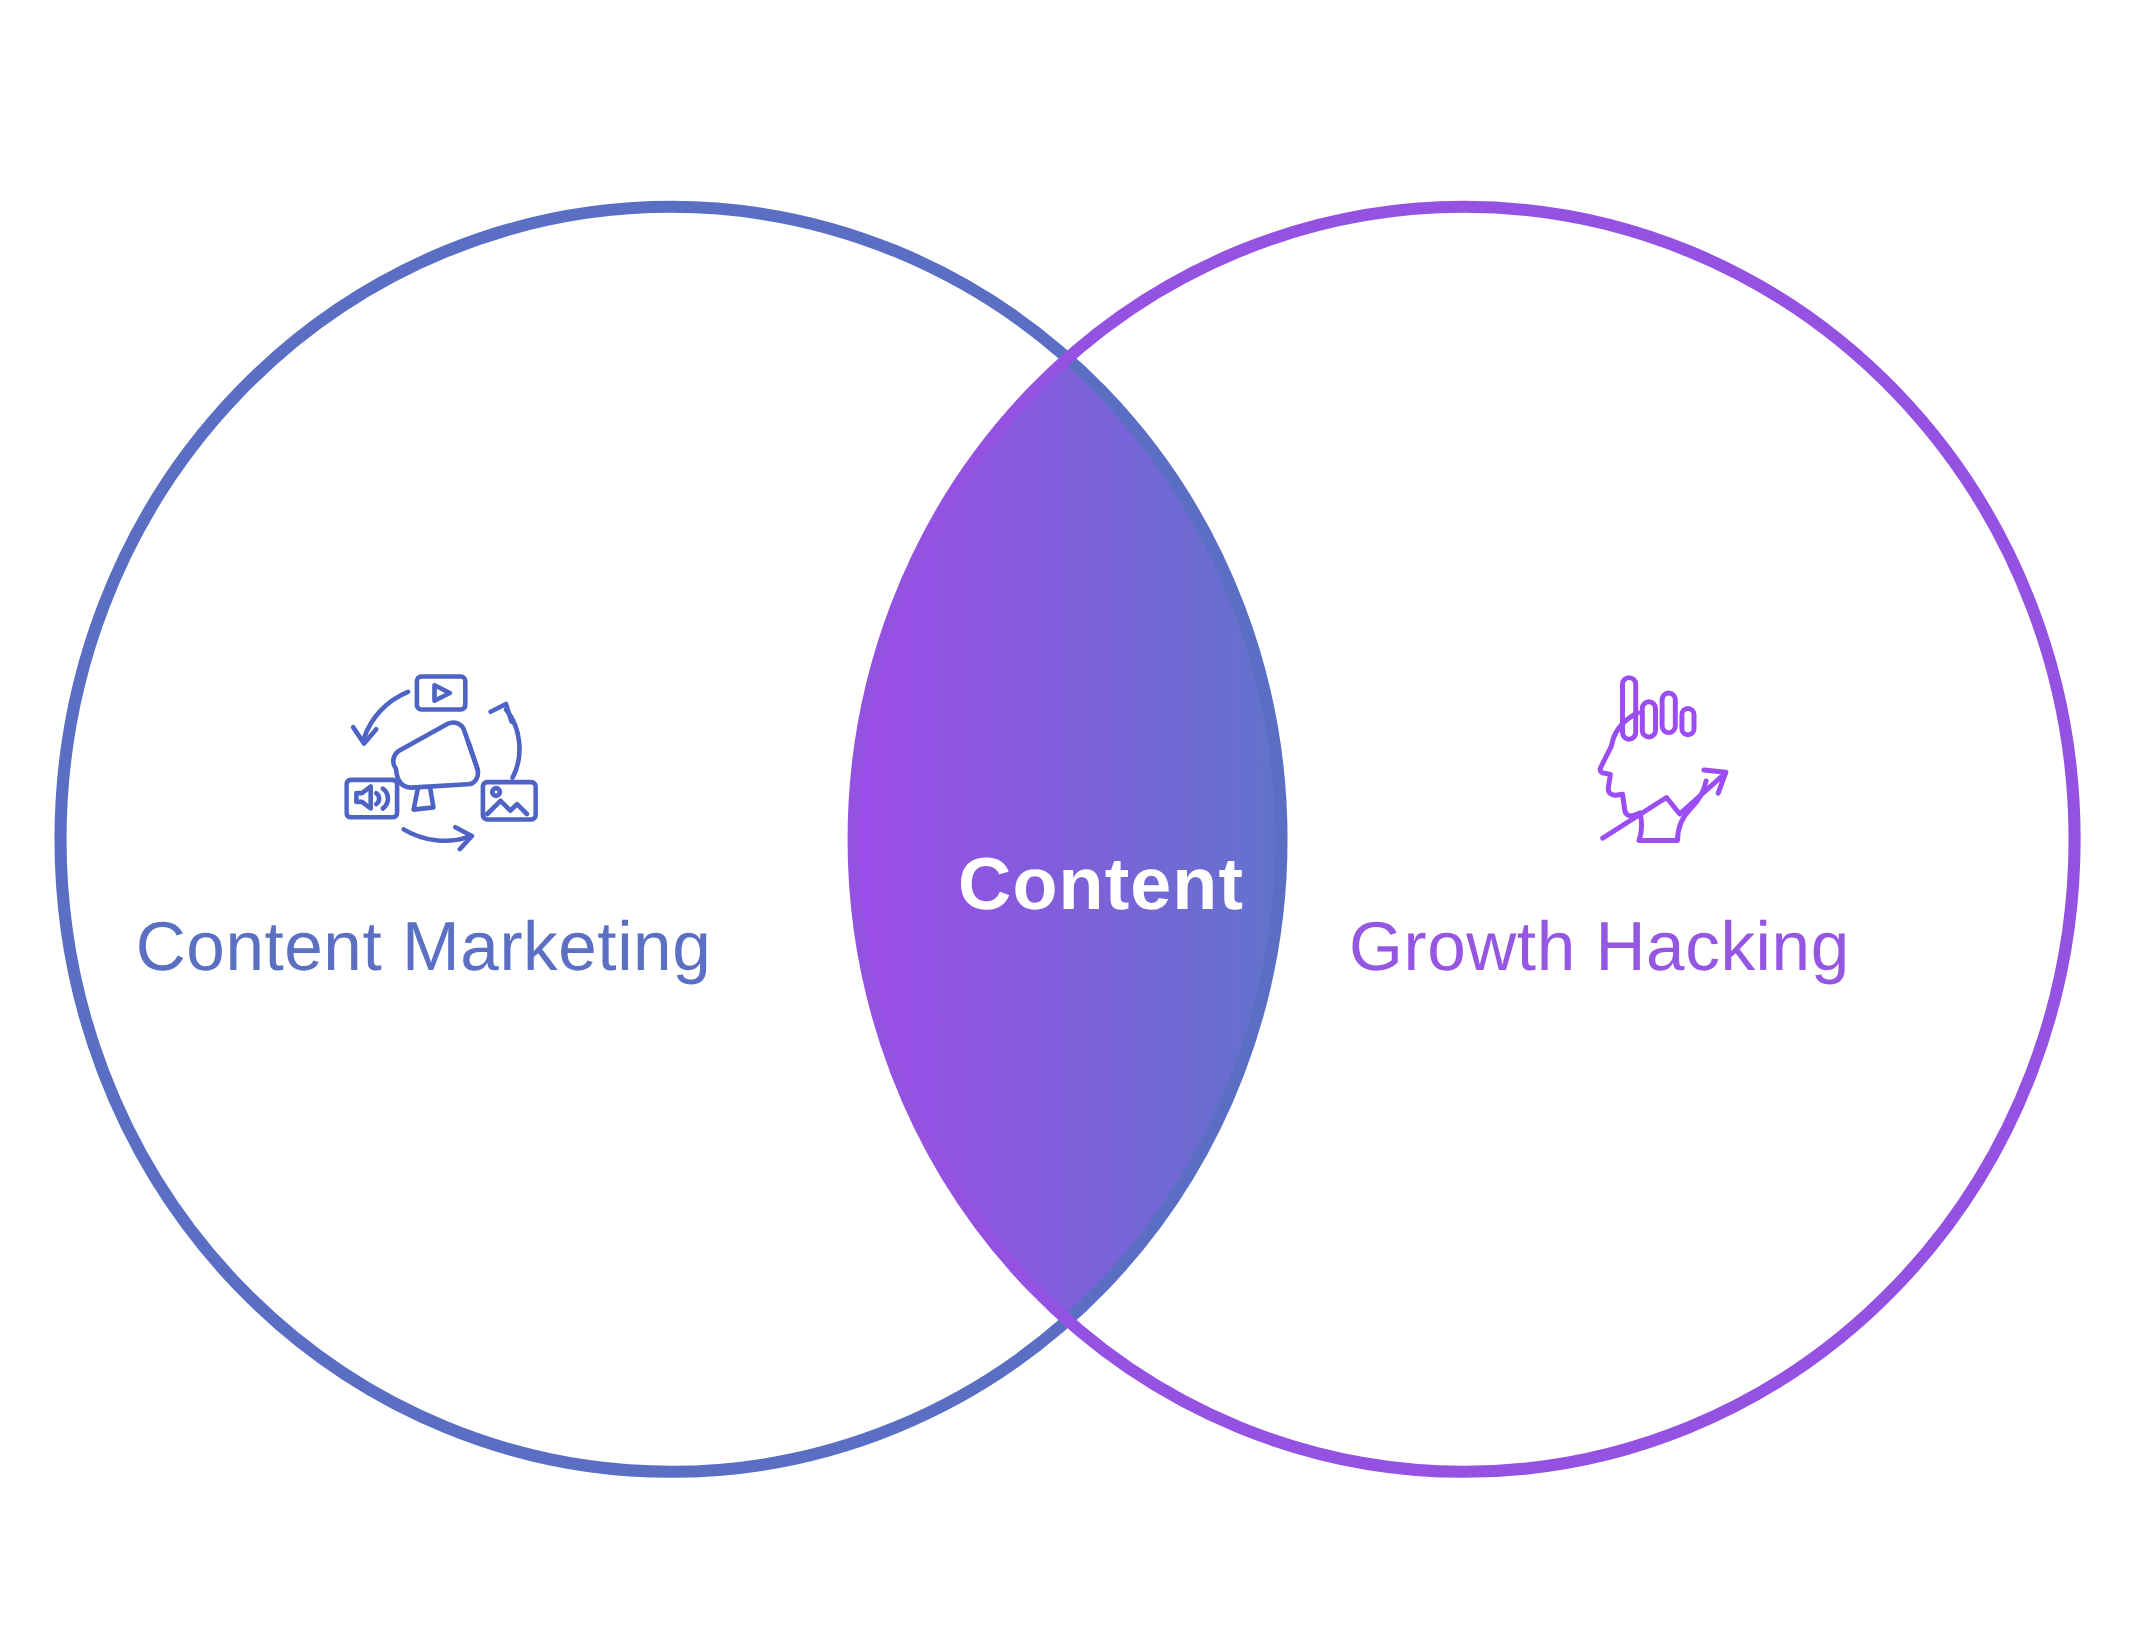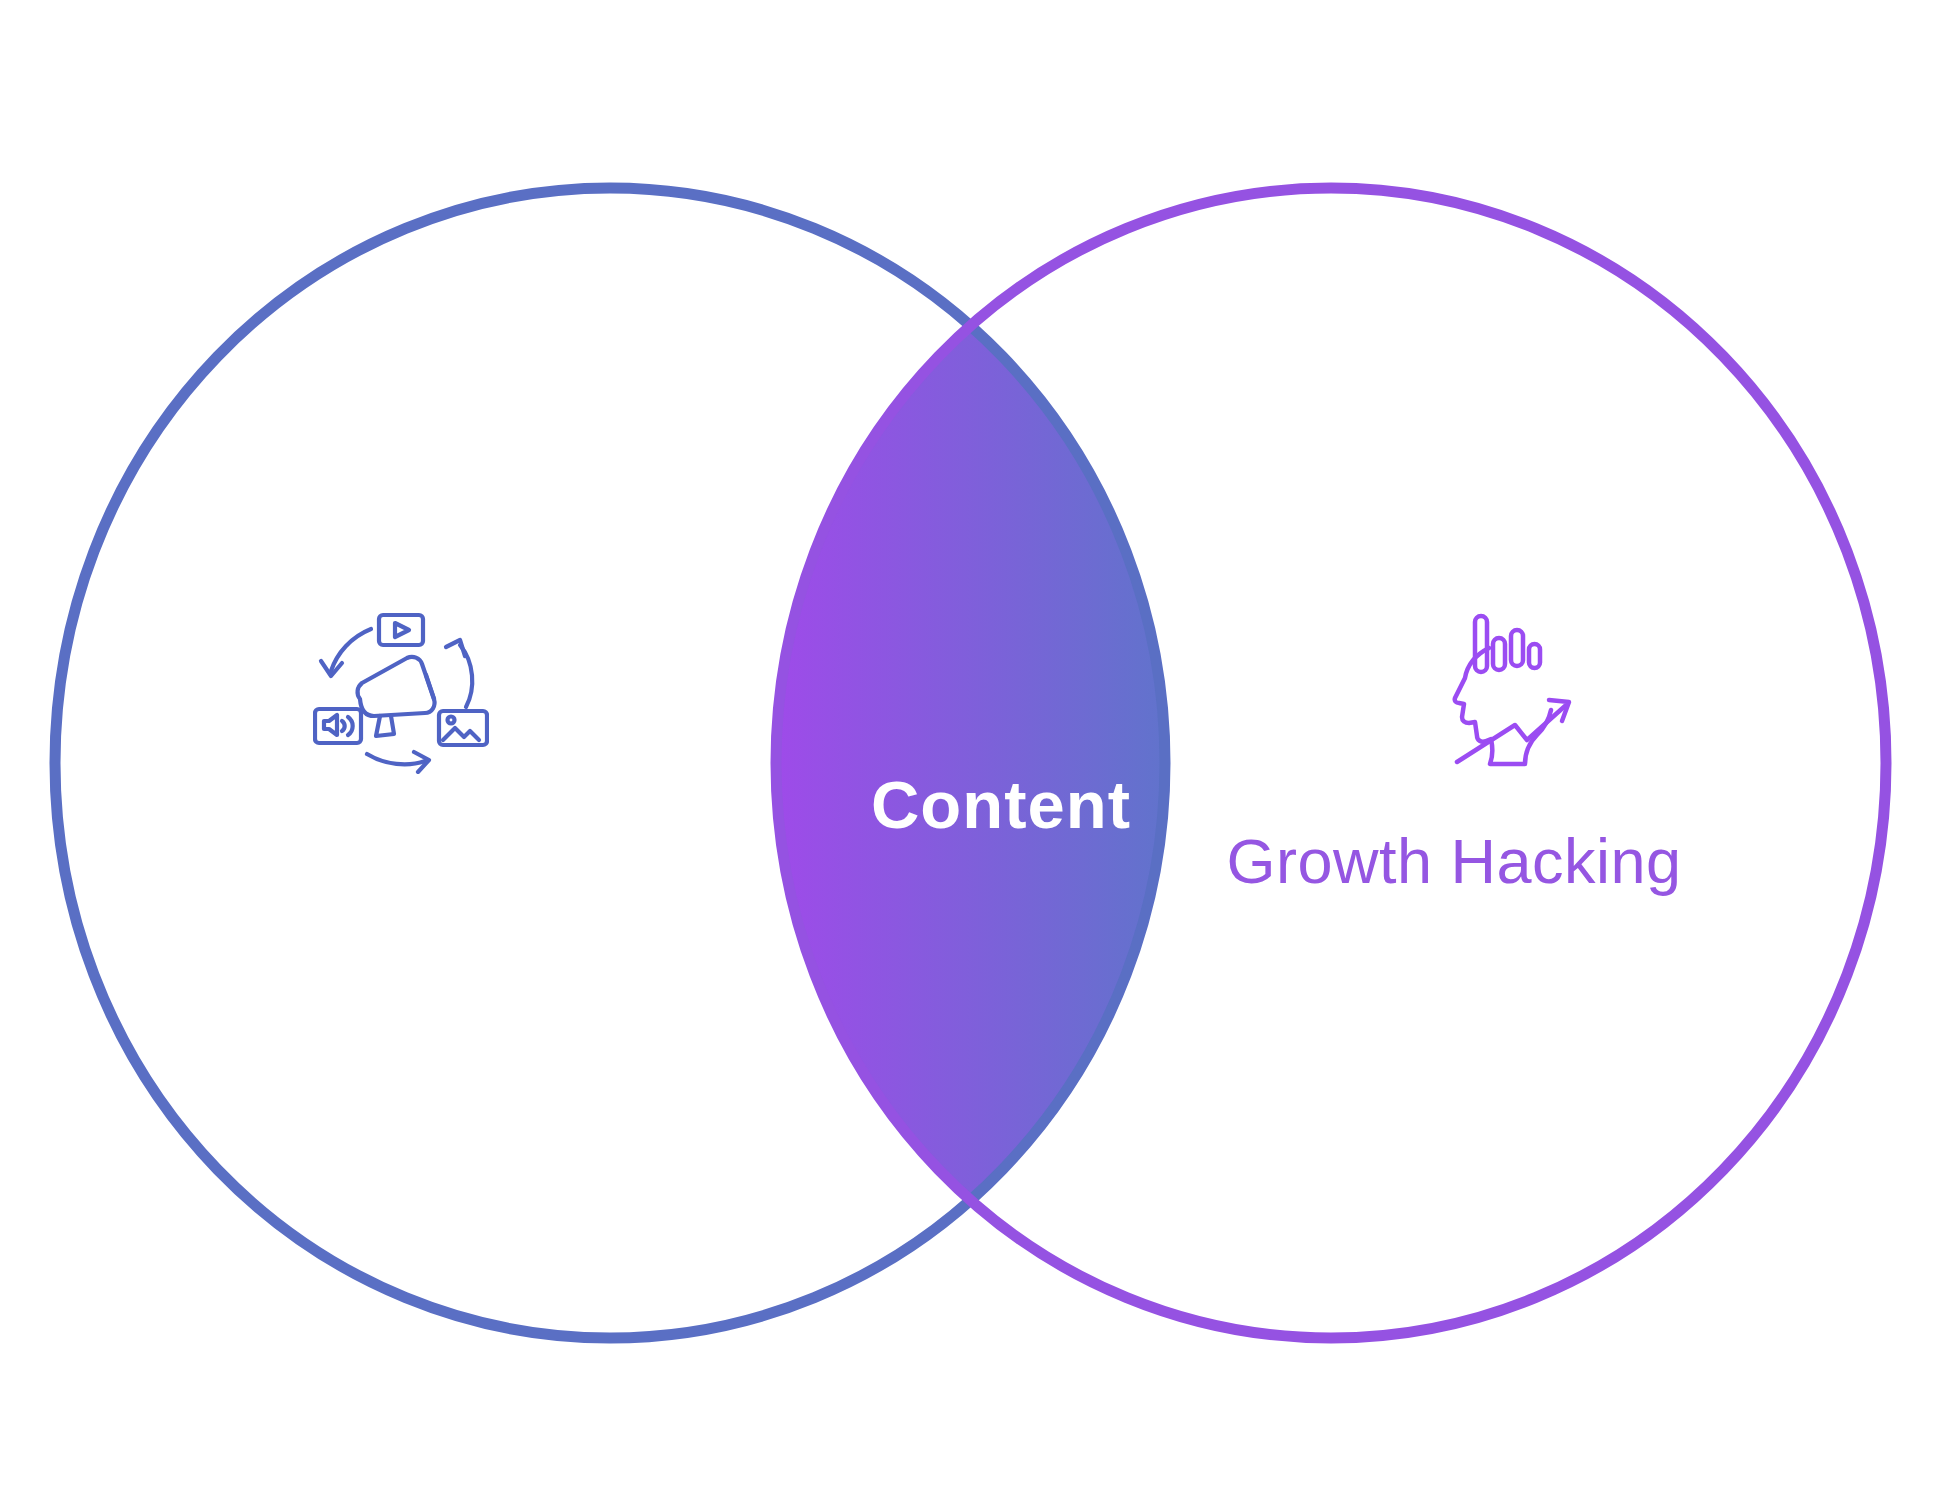--- a/index.html
+++ b/index.html
@@ -87,20 +87,21 @@
         <rect x="48" y="28" width="12" height="32" rx="6"></rect>
         <rect x="66" y="20" width="12" height="36" rx="6"></rect>
         <rect x="84" y="34" width="11" height="24" rx="5.5"></rect>
 
         <path d="M12 152 L70 115 L82 130 L120 96"></path>
         <path d="M104 90 L124 92 L117 111"></path>
       </g>
     </svg>
   </svg>
 
+  <div class="label label-left" style="left:385px; top:861px;">Content Marketing</div>
 
   <div class="label label-right" style="left:1454px; top:861px;">Growth Hacking</div>
 
   <div class="label-center" style="left:970px; top:804px;margin-left:31px;">
     <div>Content</div>
   </div>
 
 </div>
 
 </body></html>

